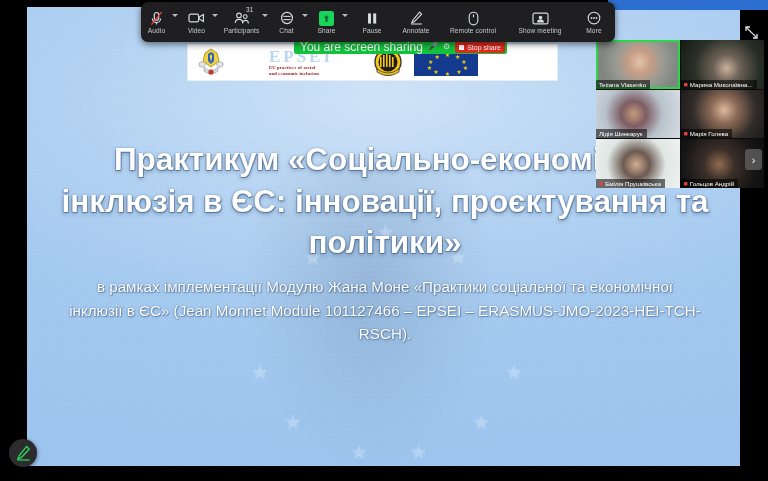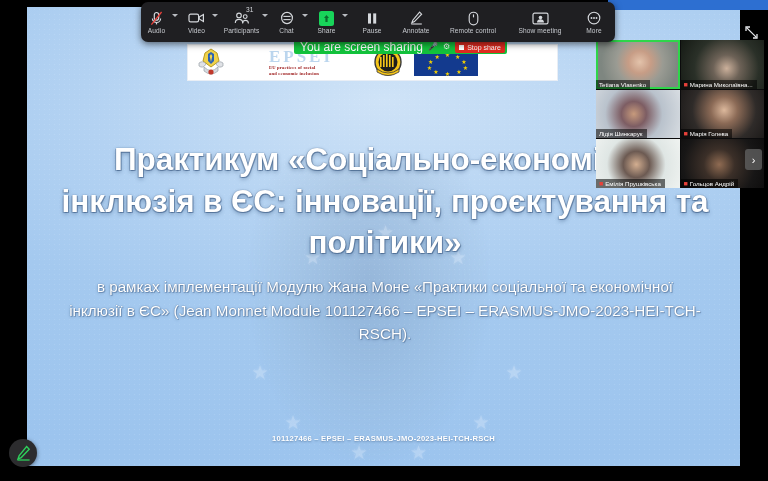--- a/index.html
+++ b/index.html
@@ -344,21 +344,20 @@
           <i style="left:76%;top:16px">★</i>
           <i style="left:30%;top:20px">★</i>
           <i style="left:66%;top:20px">★</i>
           <i style="left:48%;top:22px">★</i>
         </span>
       </div>
     </div>
 
     <div class="slide-title">Практикум «Соціально-економічна інклюзія в ЄС: інновації, проєктування та політики»</div>
     <div class="slide-sub">в рамках імплементації Модулю Жана Моне «Практики соціальної та економічної інклюзії в ЄС» (Jean Monnet Module 101127466 – EPSEI – ERASMUS-JMO-2023-HEI-TCH-RSCH).</div>
-    <div class="slide-footer">101127466 – EPSEI – ERASMUS-JMO-2023-HEI-TCH-RSCH</div>
   </div>
 
   <div class="share-banner">
     <span class="sb-text">You are screen sharing</span>
     <span class="sb-icon">🎤</span>
     <span class="sb-icon">⚙</span>
     <span class="stop-share">
       <i class="stop-square"></i>
       <span>Stop share</span>
     </span>

